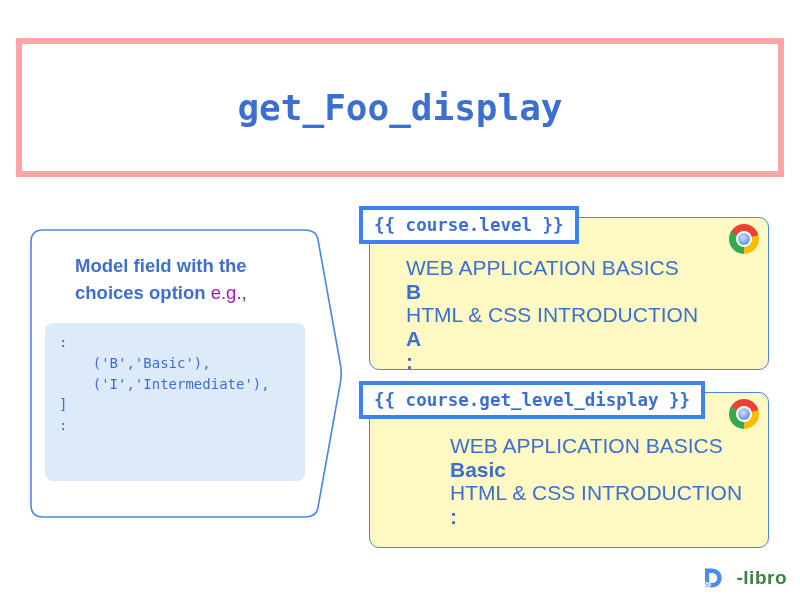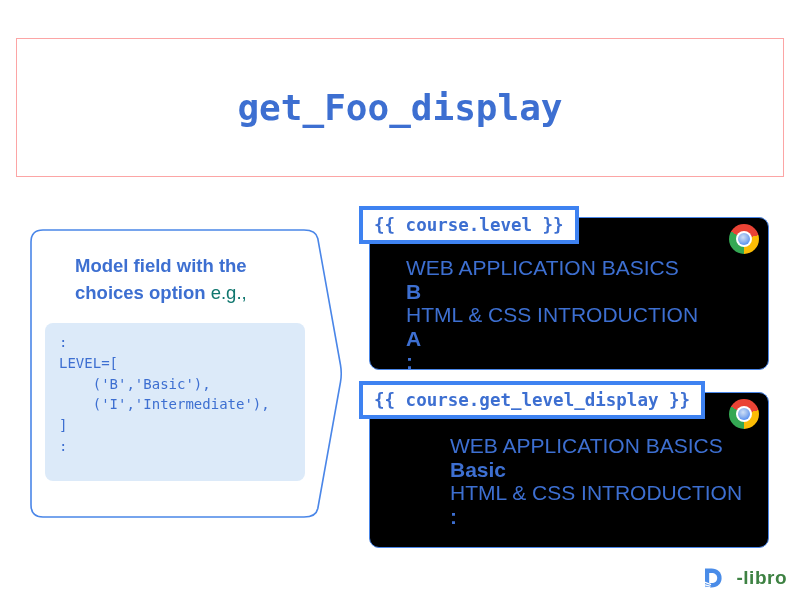--- a/index.html
+++ b/index.html
@@ -4,47 +4,47 @@
 <style>
   html,body{margin:0;padding:0;background:#fff;}
   *{box-sizing:border-box;}
   #stage{
     position:relative;width:800px;height:600px;background:#ffffff;overflow:hidden;
     font-family:"Liberation Sans", sans-serif;
   }
   
   .title-banner{
     position:absolute;left:16px;top:38px;width:768px;height:139px;
-    border:1px solid #fca5a5;background:#fff;
+    border:6px solid #fca5a5;background:#fff;
     display:flex;align-items:center;justify-content:center;
   }
   .title-banner .title-text{
     font-family:"DejaVu Sans Mono", monospace;font-weight:bold;
     font-size:36px;color:#3D6FD1;letter-spacing:0px;
   }
   
   .left-panel{position:absolute;left:30px;top:229px;width:316px;height:290px;}
   .left-panel svg.bubble{position:absolute;left:0;top:0;}
   .panel-heading{
     position:absolute;left:45px;top:23px;width:240px;
     font-size:18.5px;font-weight:bold;color:#3D6FD1;line-height:27px;
   }
-  .panel-heading .suffix{font-weight:normal;color:#0f766e;}
+  .panel-heading .suffix{font-weight:normal;color:#a21caf;}
   .code-block{
     position:absolute;left:15px;top:94px;width:260px;height:158px;
     background:#DCEAF9;border-radius:8px;
     padding:9px 0 0 14px;overflow:hidden;
   }
   .code-block .code-line{
     font-family:"DejaVu Sans Mono", monospace;font-size:14px;line-height:20.8px;
     color:#3D6FD1;white-space:pre;
   }
   
   .output-box{
-    position:absolute;left:369px;width:400px;background:#000000;
+    position:absolute;left:369px;width:400px;background:#fef9c3;
     border:1.6px solid #4A86E8;border-radius:10px;
   }
   .output-box.first{top:217px;height:153px;}
   .output-box.second{top:392px;height:156px;padding-left:44px;}
   .tag{
     position:absolute;left:-11px;top:-12px;height:38px;
     background:#fff;border:4px solid #3E82F1;
     display:flex;align-items:center;padding:0 11px;white-space:nowrap;
     font-family:"DejaVu Sans Mono", monospace;font-weight:bold;
     font-size:17.5px;color:#3D6FD1;
@@ -83,21 +83,20 @@
 
   <div class="left-panel">
     <svg class="bubble" width="316" height="290" viewBox="0 0 316 290">
       <path d="M 13 1 L 274 1 Q 286 1 287.8 9.5 L 310.5 136 Q 312 144.5 310.5 153 L 287.8 279.5 Q 286 288 274 288 L 13 288 Q 1 288 1 276 L 1 13 Q 1 1 13 1 Z" fill="#FFFFFF" stroke="#4A86E8" stroke-width="1.6"></path>
     </svg>
     <div class="panel-heading">
       <span>Model field with the choices option</span><span class="suffix"> e.g.,</span>
     </div>
     <div class="code-block">
       <div class="code-line">:</div>
-      <div class="code-line">LEVEL=[</div>
       <div class="code-line">    ('B','Basic'),</div>
       <div class="code-line">    ('I','Intermediate'),</div>
       <div class="code-line">]</div>
       <div class="code-line">:</div>
     </div>
   </div>
 
   <div class="output-box first">
     <div class="tag">{{ course.level }}</div>
     <div class="chrome-icon"></div>

